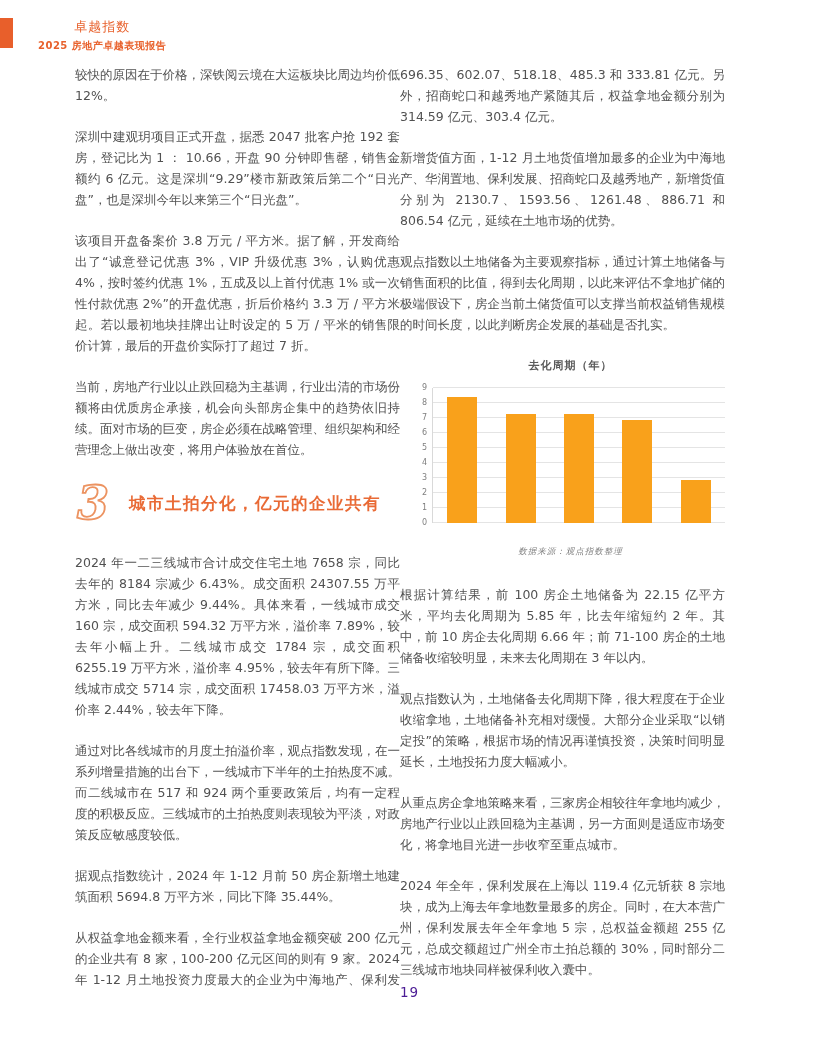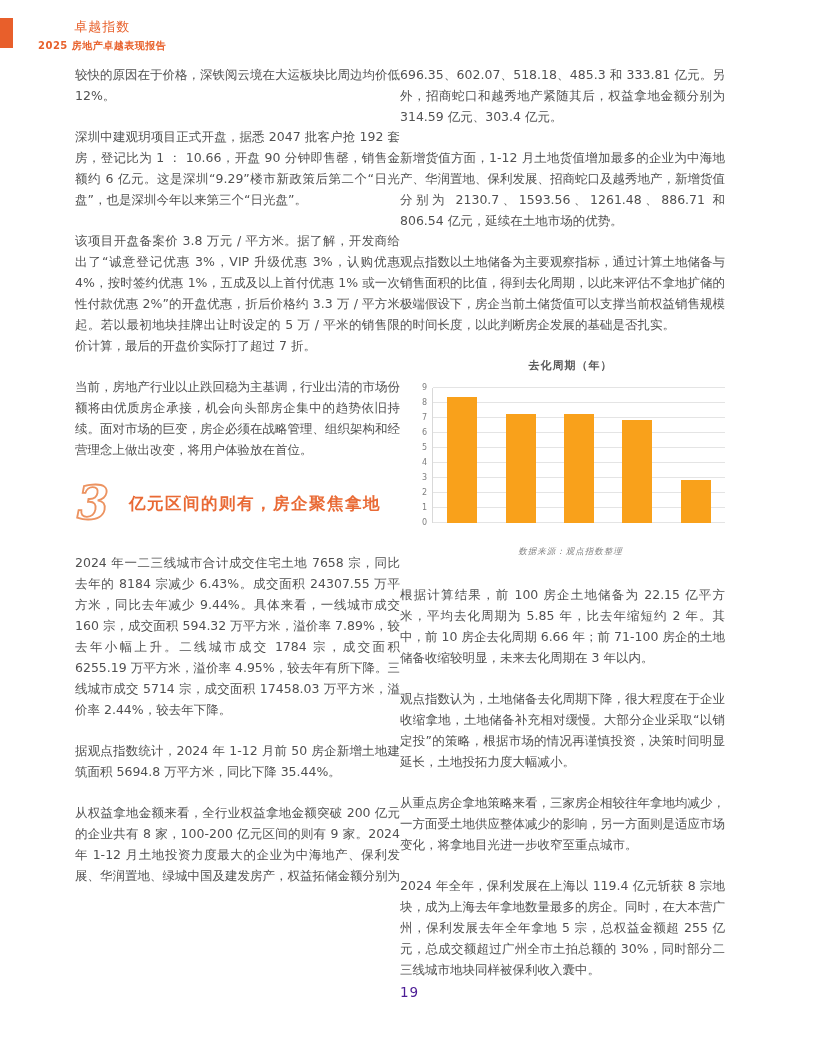--- a/index.html
+++ b/index.html
@@ -68,24 +68,25 @@
 <div class="columns">
 
   <div class="col">
     <p>较快的原因在于价格，深铁阅云境在大运板块比周边均价低 12%。</p>
     <p>深圳中建观玥项目正式开盘，据悉 2047 批客户抢 192 套房，登记比为 1 ： 10.66，开盘 90 分钟即售罄，销售金额约 6 亿元。这是深圳“9.29”楼市新政策后第二个“日光盘”，也是深圳今年以来第三个“日光盘”。</p>
     <p>该项目开盘备案价 3.8 万元 / 平方米。据了解，开发商给出了“诚意登记优惠 3%，VIP 升级优惠 3%，认购优惠 4%，按时签约优惠 1%，五成及以上首付优惠 1% 或一次性付款优惠 2%”的开盘优惠，折后价格约 3.3 万 / 平方米起。若以最初地块挂牌出让时设定的 5 万 / 平米的销售限价计算，最后的开盘价实际打了超过 7 折。</p>
     <p>当前，房地产行业以止跌回稳为主基调，行业出清的市场份额将由优质房企承接，机会向头部房企集中的趋势依旧持续。面对市场的巨变，房企必须在战略管理、组织架构和经营理念上做出改变，将用户体验放在首位。</p>
 
     <div class="section-heading">
       <span class="section-number">3</span>
-      <span class="section-title">亿元区间的则有，房企聚焦拿地</span>
+      <span class="section-title">城市土拍分化，亿元的企业共有</span>
     </div>
 
     <p>2024 年一二三线城市合计成交住宅土地 7658 宗，同比去年的 8184 宗减少 6.43%。成交面积 24307.55 万平方米，同比去年减少 9.44%。具体来看，一线城市成交 160 宗，成交面积 594.32 万平方米，溢价率 7.89%，较去年小幅上升。二线城市成交 1784 宗，成交面积 6255.19 万平方米，溢价率 4.95%，较去年有所下降。三线城市成交 5714 宗，成交面积 17458.03 万平方米，溢价率 2.44%，较去年下降。</p>
+    <p>通过对比各线城市的月度土拍溢价率，观点指数发现，在一系列增量措施的出台下，一线城市下半年的土拍热度不减。而二线城市在 517 和 924 两个重要政策后，均有一定程度的积极反应。三线城市的土拍热度则表现较为平淡，对政策反应敏感度较低。</p>
     <p>据观点指数统计，2024 年 1-12 月前 50 房企新增土地建筑面积 5694.8 万平方米，同比下降 35.44%。</p>
     <p>从权益拿地金额来看，全行业权益拿地金额突破 200 亿元的企业共有 8 家，100-200 亿元区间的则有 9 家。2024 年 1-12 月土地投资力度最大的企业为中海地产、保利发展、华润置地、绿城中国及建发房产，权益拓储金额分别为</p>
   </div>
 
   <div class="col">
     <p>696.35、602.07、518.18、485.3 和 333.81 亿元。另外，招商蛇口和越秀地产紧随其后，权益拿地金额分别为 314.59 亿元、303.4 亿元。</p>
     <p>新增货值方面，1-12 月土地货值增加最多的企业为中海地产、华润置地、保利发展、招商蛇口及越秀地产，新增货值分别为 2130.7、1593.56、1261.48、886.71 和 806.54 亿元，延续在土地市场的优势。</p>
     <p>观点指数以土地储备为主要观察指标，通过计算土地储备与销售面积的比值，得到去化周期，以此来评估不拿地扩储的极端假设下，房企当前土储货值可以支撑当前权益销售规模的时间长度，以此判断房企发展的基础是否扎实。</p>
 
     <div class="chart">
@@ -131,20 +132,20 @@
             <div class="gridline" style="bottom: 77.7778%;"></div>
             <div class="gridline" style="bottom: 88.8889%;"></div>
             <div class="gridline" style="bottom: 100%;"></div>
           </div>
       </div>
       <div class="chart-source">数据来源：观点指数整理</div>
     </div>
 
     <p>根据计算结果，前 100 房企土地储备为 22.15 亿平方米，平均去化周期为 5.85 年，比去年缩短约 2 年。其中，前 10 房企去化周期 6.66 年；前 71-100 房企的土地储备收缩较明显，未来去化周期在 3 年以内。</p>
     <p>观点指数认为，土地储备去化周期下降，很大程度在于企业收缩拿地，土地储备补充相对缓慢。大部分企业采取“以销定投”的策略，根据市场的情况再谨慎投资，决策时间明显延长，土地投拓力度大幅减小。</p>
-    <p>从重点房企拿地策略来看，三家房企相较往年拿地均减少，一方面受土地供应整体减少的影响，另一方面则是适应市场变化，将拿地目光进一步收窄至重点城市。</p>
+    <p>从重点房企拿地策略来看，三家房企相较往年拿地均减少，房地产行业以止跌回稳为主基调，另一方面则是适应市场变化，将拿地目光进一步收窄至重点城市。</p>
     <p>2024 年全年，保利发展在上海以 119.4 亿元斩获 8 宗地块，成为上海去年拿地数量最多的房企。同时，在大本营广州，保利发展去年全年拿地 5 宗，总权益金额超 255 亿元，总成交额超过广州全市土拍总额的 30%，同时部分二三线城市地块同样被保利收入囊中。</p>
 
   </div>
 
 </div>
 
 <div class="footer">19</div>
 
 </body></html>

